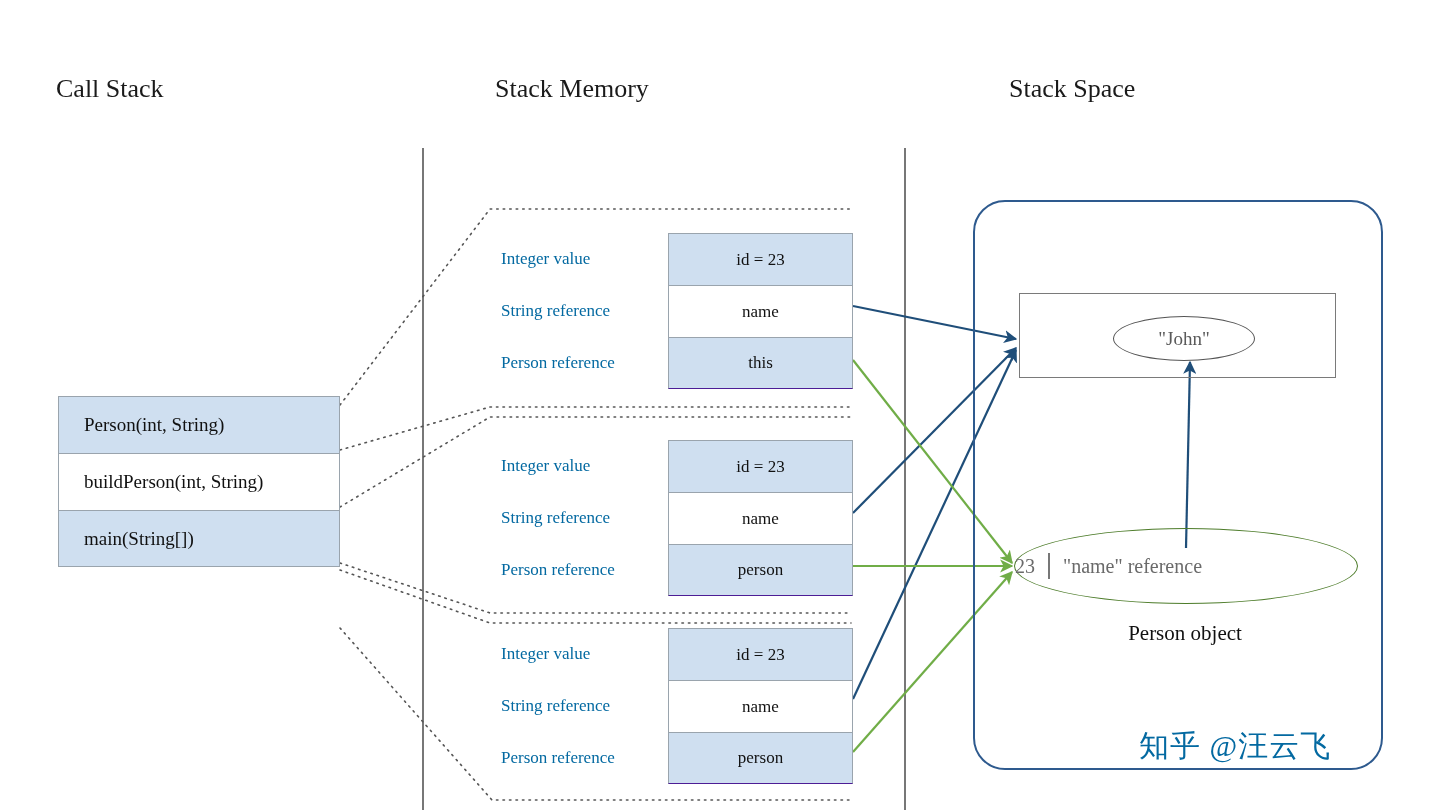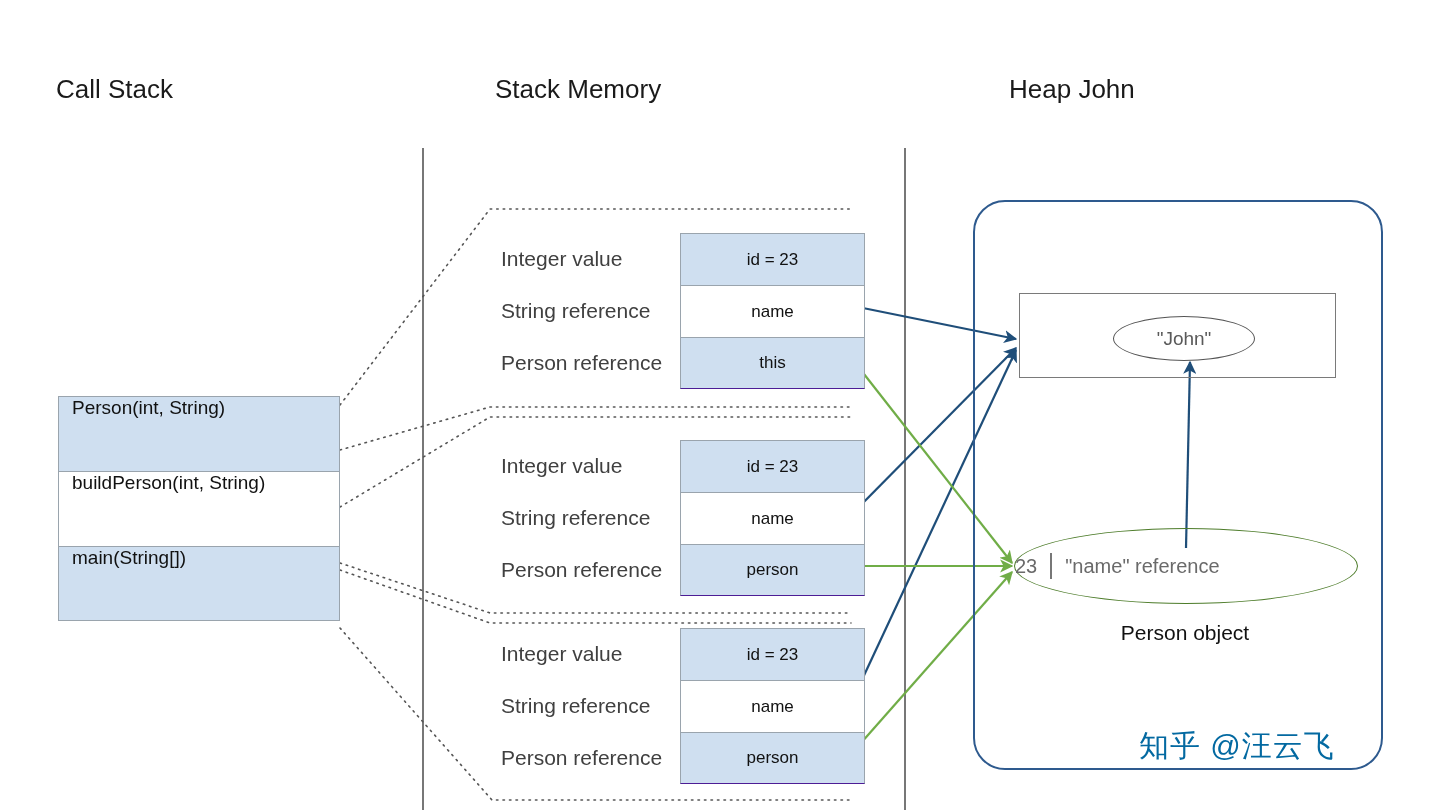--- a/index.html
+++ b/index.html
@@ -5,21 +5,21 @@
   html, body {
     margin: 0;
     padding: 0;
     background: #ffffff;
   }
   #stage {
     position: relative;
     width: 1440px;
     height: 810px;
     background: #ffffff;
-    font-family: Liberation Sans, sans-serif;
+    font-family: Liberation Serif, serif;
     overflow: hidden;
     border-radius: 18px;
   }
   #svg-layer {
     position: absolute;
     left: 0; top: 0;
     width: 1440px;
     height: 810px;
   }
   .col-header {
@@ -30,57 +30,57 @@
     white-space: nowrap;
   }
   
   #call-stack-table {
     position: absolute;
     left: 58px;
     top: 396px;
     width: 282px;
   }
   .cs-frame {
-    height: 75px;
+    height: 57px;
     border: 1px solid #9aa4ad;
     border-bottom: none;
     box-sizing: border-box;
     display: flex;
-    padding-left: 13px;
+    align-items: center;
+    padding-left: 25px;
     font-size: 19px;
     color: #111;
   }
   .cs-frame:last-child { border-bottom: 1px solid #9aa4ad; }
   .fill-blue { background: #cfdff0; }
   .fill-white { background: #ffffff; }
 
   
   .sm-frame { position: absolute; }
   .sm-label {
     position: absolute;
     left: 0;
-    font-size: 21px;
-    color: #404040;
+    font-size: 17px;
+    color: #0369a1;
     white-space: nowrap;
     line-height: 52px;
   }
   .sm-cell {
     position: absolute;
     left: 167px;
     width: 185px;
     height: 52px;
     box-sizing: border-box;
     border: 1px solid #9aa4ad;
     border-bottom: none;
     display: flex;
     align-items: center;
     justify-content: center;
     font-size: 17px;
     color: #111;
-    margin-left: 12px;
   }
   .sm-cell.last { border-bottom: 1px solid #4c1d95; }
 
   
   #heap-box {
     position: absolute;
     left: 973px;
     top: 200px;
     width: 410px;
     height: 570px;
@@ -163,21 +163,21 @@
     letter-spacing: 1px;
   }
 </style>
 </head>
 <body>
 
 <div id="stage">
 
   <div class="col-header" style="left:56px; top:74px;">Call Stack</div>
   <div class="col-header" style="left:495px; top:74px;">Stack Memory</div>
-  <div class="col-header" style="left:1009px; top:74px;">Heap John</div>
+  <div class="col-header" style="left:1009px; top:74px;">Stack Space</div>
 
   <svg id="svg-layer" viewBox="0 0 1440 810">
     <defs>
       <marker id="arrow-blue" viewBox="0 0 10 10" refX="9" refY="5" markerWidth="6" markerHeight="6" orient="auto-start-reverse">
         <path d="M 0 0 L 10 5 L 0 10 L 2.6 5 z" fill="#1f4e79"></path>
       </marker>
       <marker id="arrow-green" viewBox="0 0 10 10" refX="9" refY="5" markerWidth="6" markerHeight="6" orient="auto-start-reverse">
         <path d="M 0 0 L 10 5 L 0 10 L 2.6 5 z" fill="#70ad47"></path>
       </marker>
     </defs>

